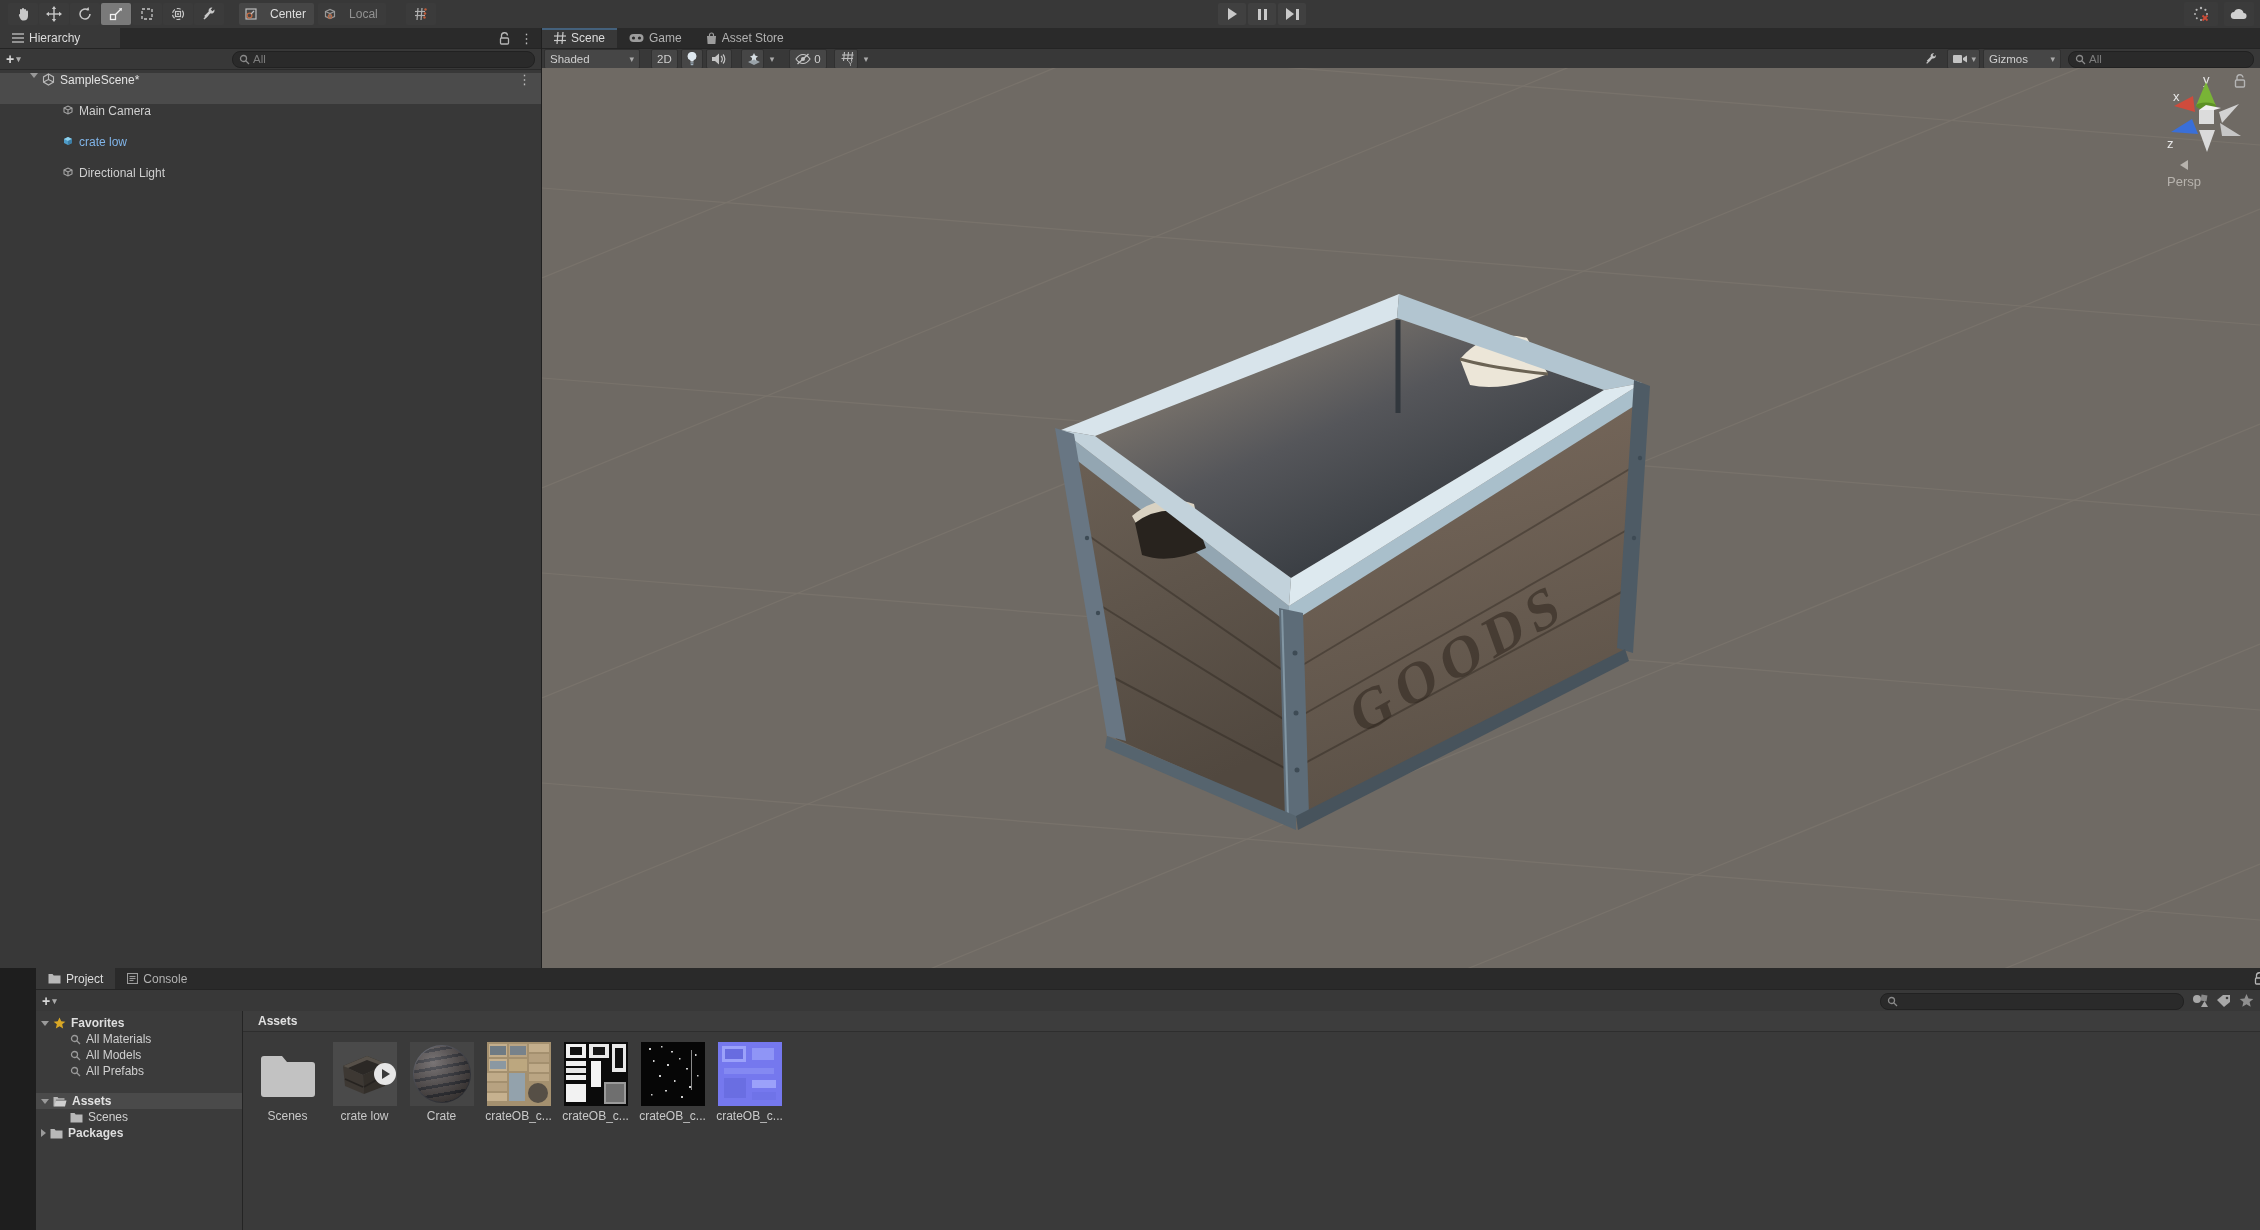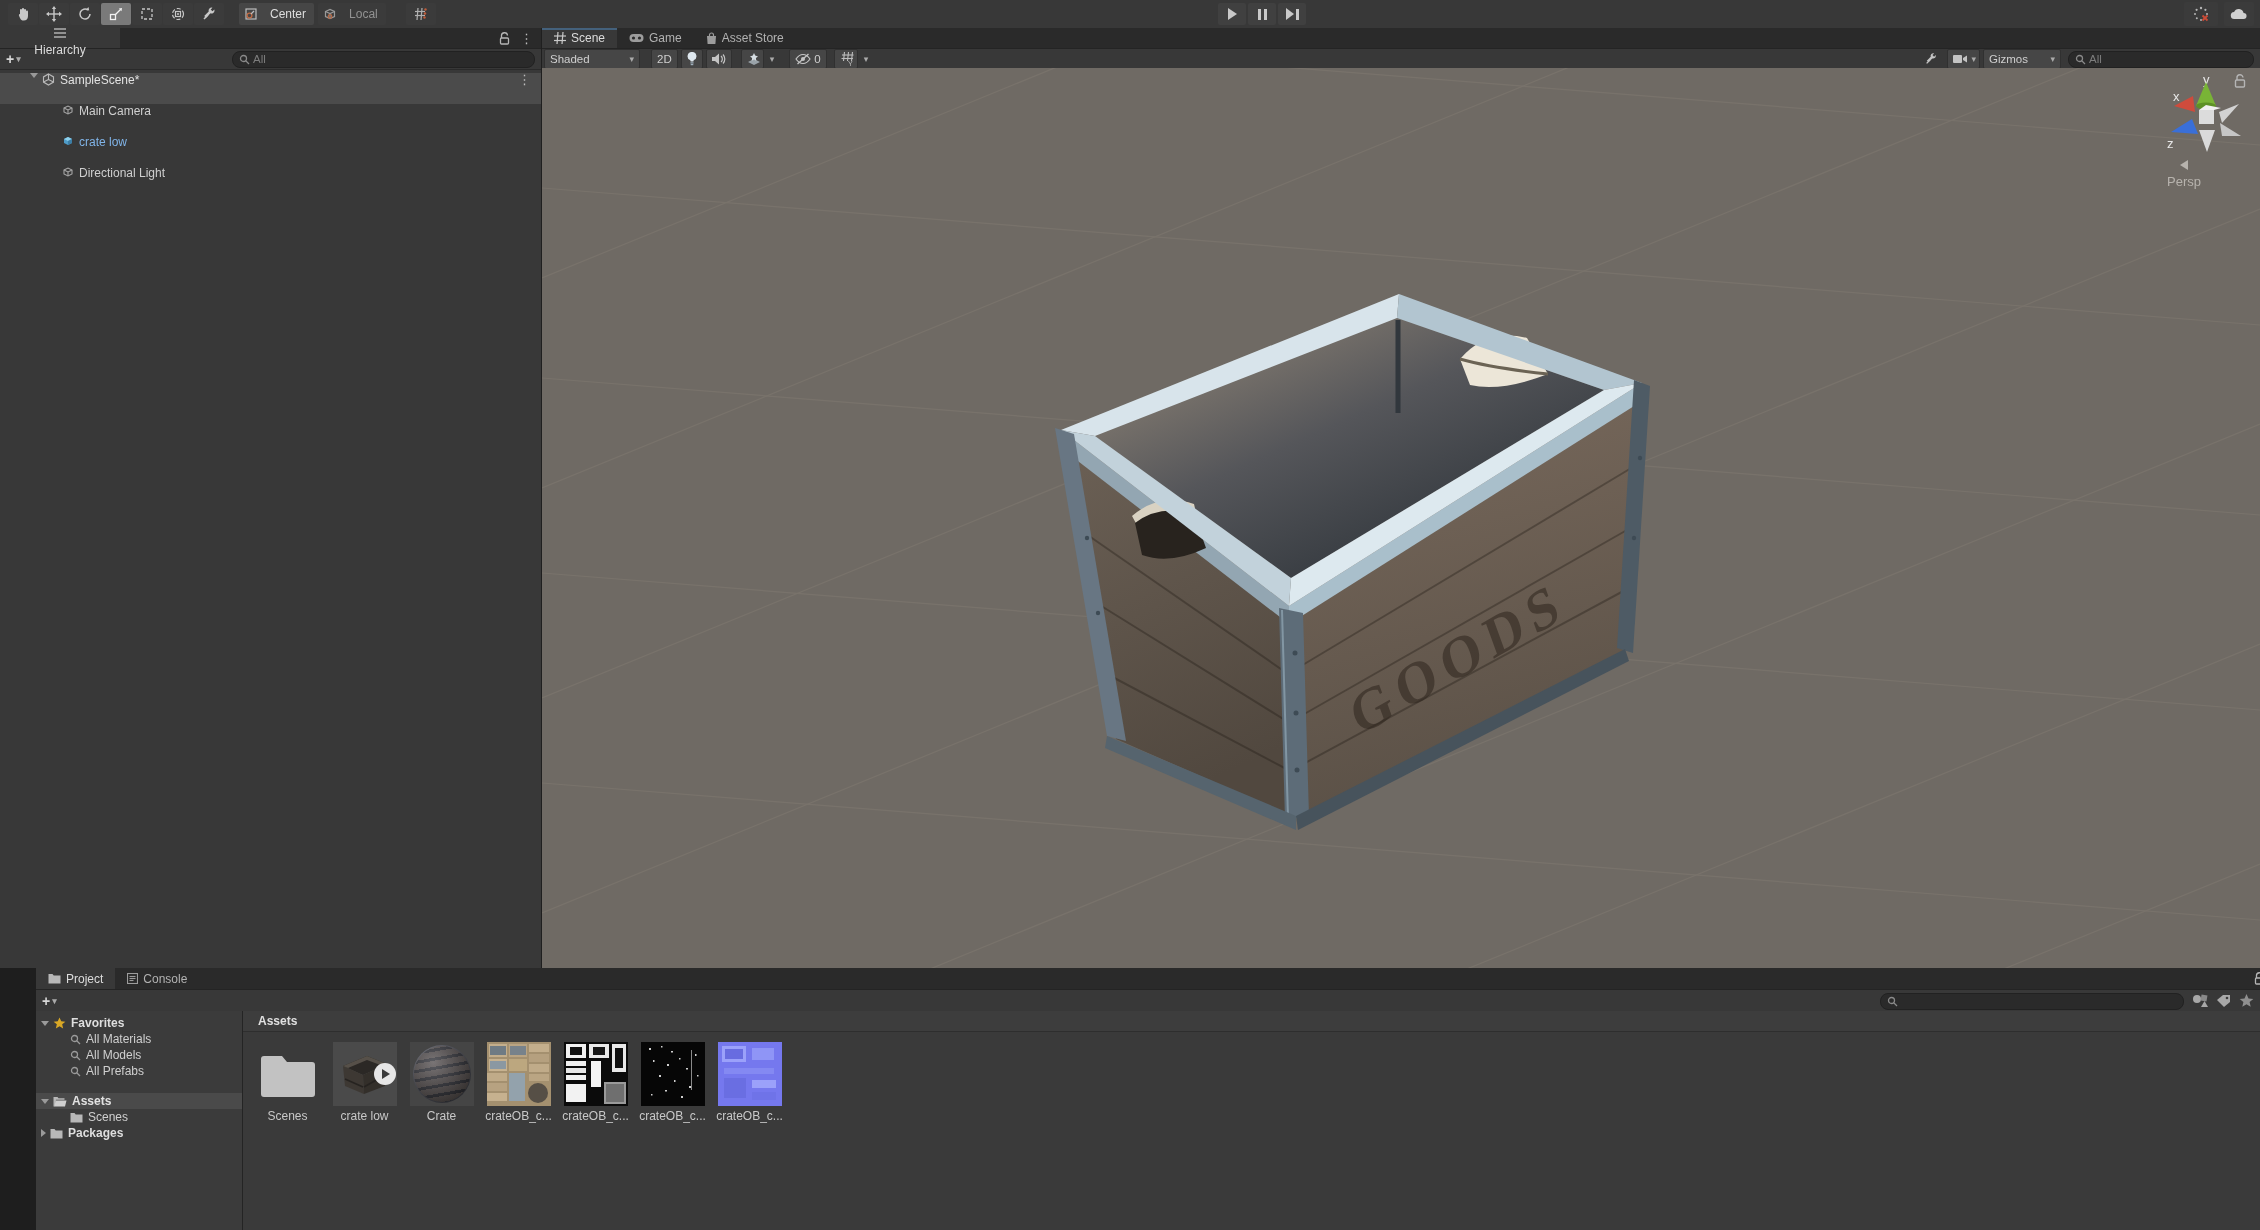--- a/index.html
+++ b/index.html
@@ -231,21 +231,21 @@
           <svg width="18" height="12" viewBox="0 0 18 12">
             <path d="M4.5 11a3.5 3.5 0 0 1-.4-7A5 5 0 0 1 13.6 5 3 3 0 0 1 13.5 11z" fill="#cfcfcf"></path>
           </svg>
         </span>
     </div>
   </div>
 </div>
 
 <div id="hierarchy" class="abs">
   <div class="tabbar">
-    <div class="tab active" style="width:96px;flex-direction:column;">
+    <div class="tab active" style="width:96px;">
       <span>
           <svg width="12" height="10" viewBox="0 0 12 10">
             <g stroke="#b8b8b8" stroke-width="1.4">
               <line x1="0" y1="1" x2="12" y2="1"></line>
               <line x1="0" y1="5" x2="12" y2="5"></line>
               <line x1="0" y1="9" x2="12" y2="9"></line>
             </g>
           </svg>
         </span>
       <span>Hierarchy</span>

